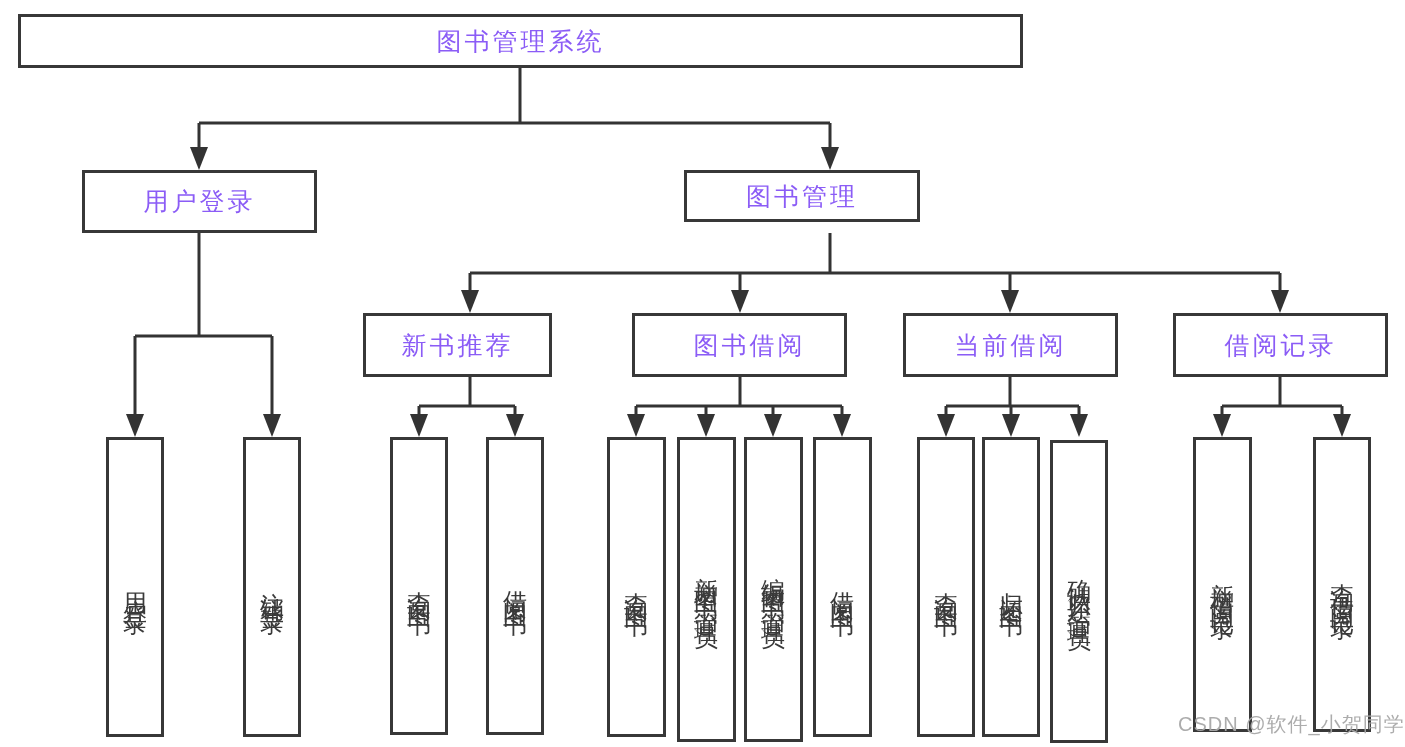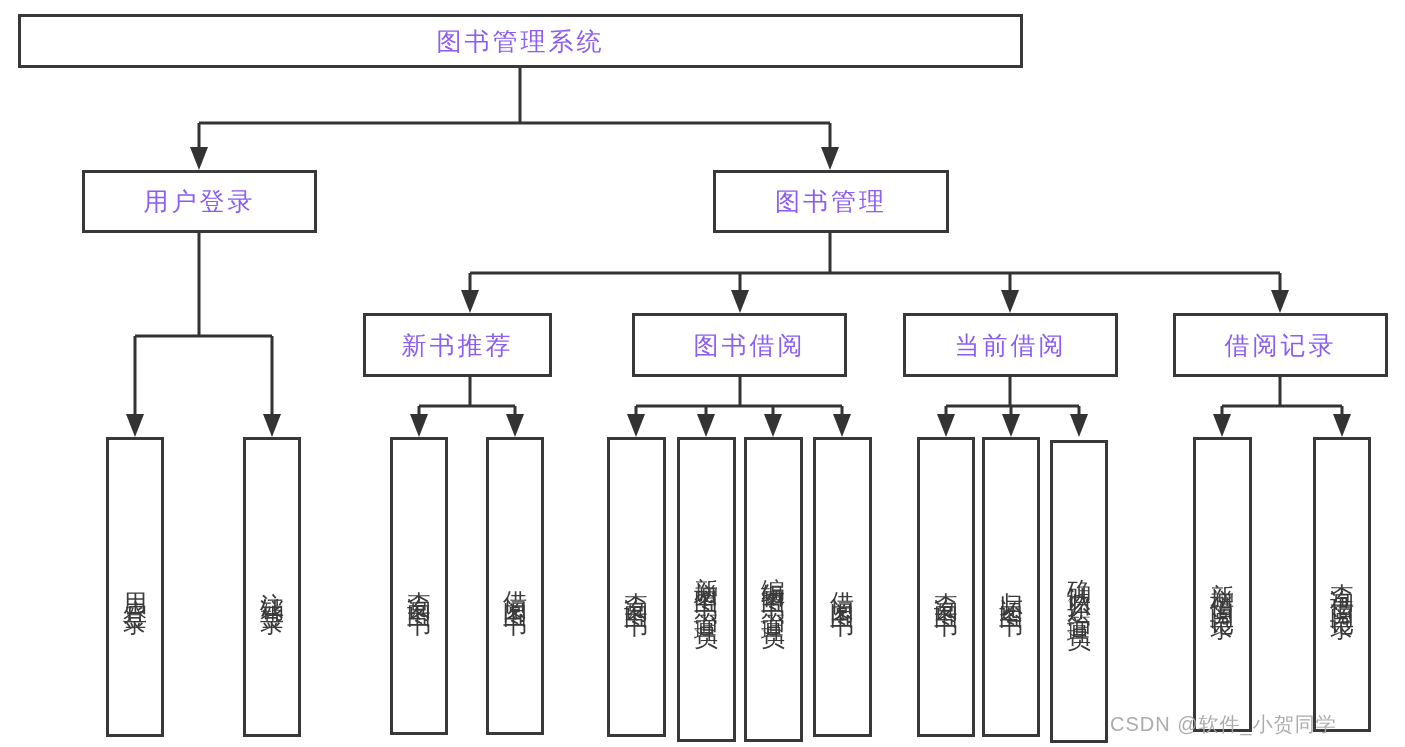--- a/index.html
+++ b/index.html
@@ -40,21 +40,21 @@
     color: #3a3a3a;
     writing-mode: vertical-lr;
     text-orientation: mixed;
     text-align: center;
     font-size: 24px;
     letter-spacing: 7px;
     line-height: 52px;
   }
   .watermark {
     position: absolute;
-    left: 1110px;
+    left: 1178px;
     top: 711px;
     width: 225px;
     font-size: 20px;
     letter-spacing: 1px;
     color: rgba(168, 168, 168, 0.95);
     white-space: nowrap;
     z-index: 5;
   }
 </style>
 </head>
@@ -108,21 +108,21 @@
     <g>
       <path d="M1280 377 V406 M1222 406 H1342 M1222 406 V420 M1342 406 V420"></path>
       <polygon points="1213,414 1231,414 1222,437"></polygon>
       <polygon points="1333,414 1351,414 1342,437"></polygon>
     </g>
   </svg>
 
   <div class="node" style="left:18px; top:14px; width:1005px; height:54px;">图书管理系统</div>
 
   <div class="node" style="left:82px; top:170px; width:235px; height:63px;">用户登录</div>
-  <div class="node" style="left:713px; top:170px; width:236px; height:63px;">图书管理</div>
+  <div class="node" style="left:684px; top:170px; width:236px; height:52px;">图书管理</div>
 
   <div class="node" style="left:363px; top:313px; width:189px; height:64px;">新书推荐</div>
   <div class="node" style="left:632px; top:313px; width:215px; height:64px;padding-left:20px;">图书借阅</div>
   <div class="node" style="left:1173px; top:313px; width:215px; height:64px;">借阅记录</div>
   <div class="node" style="left:903px; top:313px; width:215px; height:64px;">当前借阅</div>
 
   <div class="vnode" style="left:106px; top:437px; width:58px; height:300px;">用户登录</div>
   <div class="vnode" style="left:243px; top:437px; width:58px; height:300px;">注销登录</div>
 
   <div class="vnode" style="left:390px; top:437px; width:58px; height:298px;">查询图书</div>

